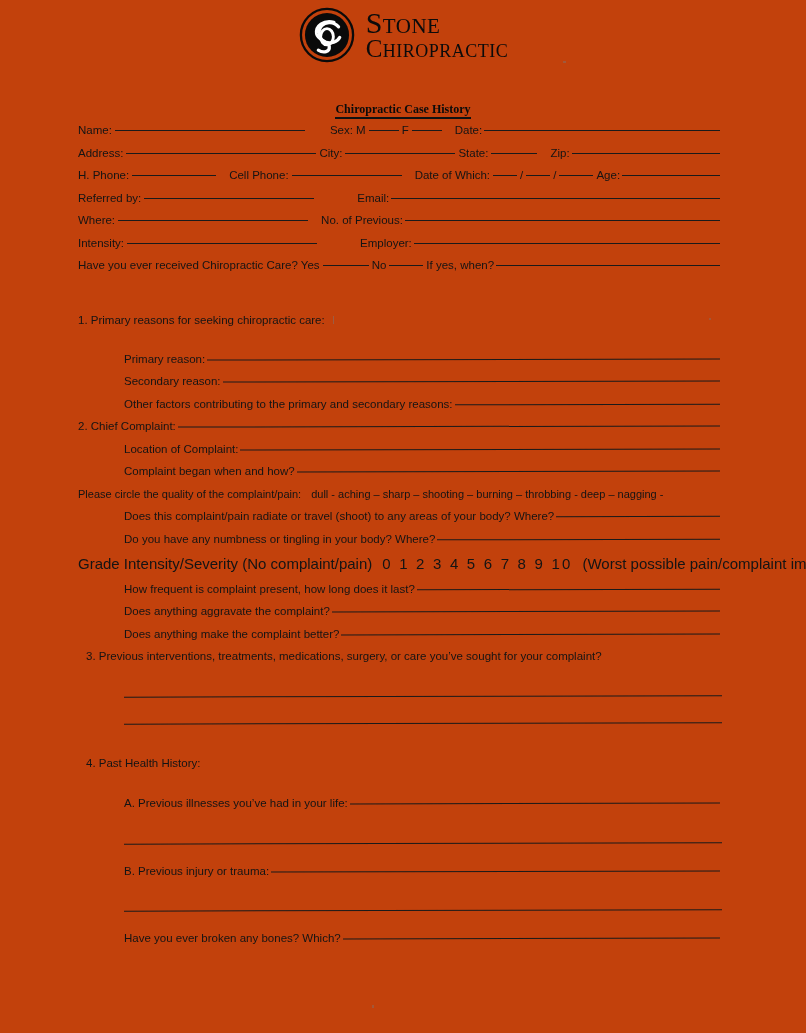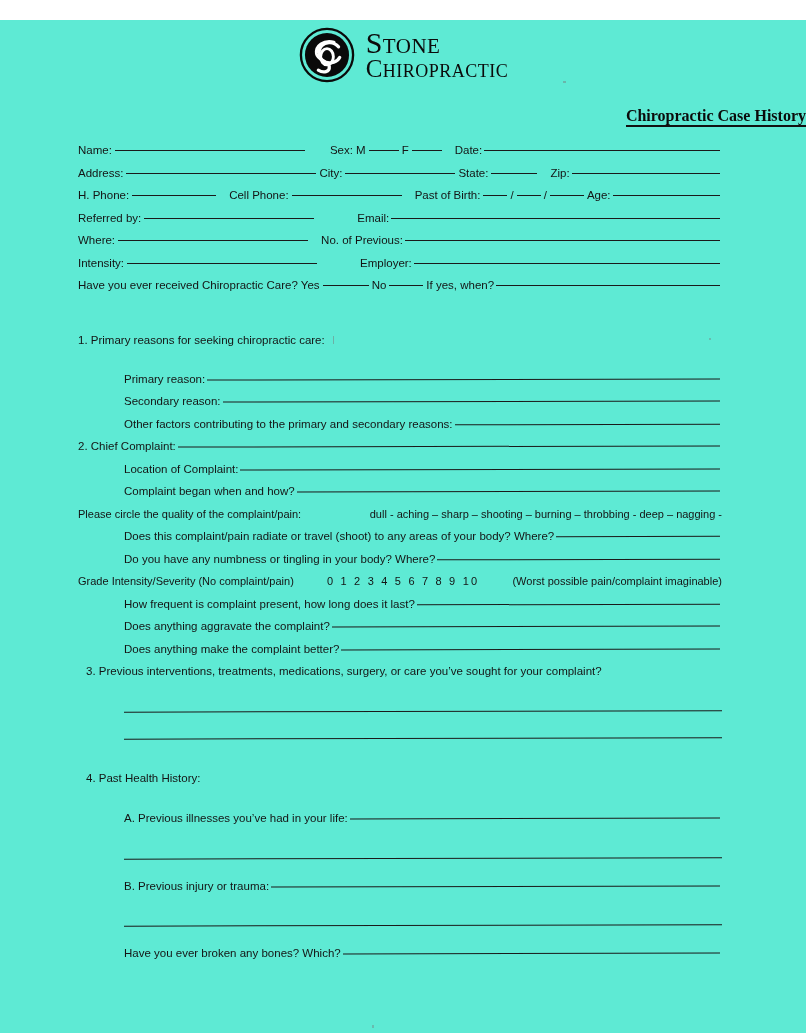--- a/index.html
+++ b/index.html
@@ -12,22 +12,21 @@
     height: 1033px;
     position: relative;
     font-family: "Liberation Sans", sans-serif;
     color: #111111;
     overflow: hidden;
   }
 
   .page {
     position: absolute;
     inset: 0;
-    background: #5eead4;
-    margin-top: 20px;
+    background: #c2410c;
   }
 
   
   .letterhead {
     position: absolute;
     top: 6px;
     left: 0;
     width: 100%;
     display: flex;
     justify-content: center;
@@ -52,27 +51,27 @@
     display: block;
     font-variant: small-caps;
     letter-spacing: 0.5px;
   }
   .wordmark .wm-1 { font-size: 30px; }
   .wordmark .wm-2 { font-size: 25px; }
 
   
   .doc-title {
     position: absolute;
-    top: 87px;
+    top: 102px;
     left: 0;
     width: 100%;
-    text-align: right;
+    text-align: center;
     font-family: "Liberation Serif", serif;
     font-weight: bold;
-    font-size: 16px;
+    font-size: 12px;
     color: #0b0b0b;
   }
   .doc-title span {
     border-bottom: 2px solid #111;
     padding-bottom: 1px;
   }
 
   
   .form-body {
     position: absolute;
@@ -81,21 +80,20 @@
     width: 644px;
     font-size: 11.5px;
     color: #141414;
   }
 
   .row {
     display: flex;
     align-items: baseline;
     white-space: nowrap;
     margin-bottom: 10.5px;
-    justify-content: space-between;
   }
   .row.tight { margin-bottom: 9px; }
 
   .lbl { flex: 0 0 auto; }
   .lbl.b { font-weight: normal; }
 
   
   .fill {
     flex: 1 1 auto;
     border-bottom: 1.4px solid #1a1a1a;
@@ -207,21 +205,21 @@
       <span class="fill"></span>
     </div>
 
     <div class="row">
       <span class="lbl">H. Phone:</span>
       <span class="blank w84"></span>
       <span class="gap-s"></span>
       <span class="lbl">Cell Phone:</span>
       <span class="blank w110"></span>
       <span class="gap-s"></span>
-      <span class="lbl">Past of Birth:</span>
+      <span class="lbl">Date of Which:</span>
       <span class="blank w24"></span>
       <span class="lbl">/</span>
       <span class="blank w24"></span>
       <span class="lbl">/</span>
       <span class="blank w34"></span>
       <span class="lbl">Age:</span>
       <span class="fill"></span>
     </div>
 
     <div class="row">
@@ -304,21 +302,21 @@
     <div class="row indent-2">
       <span class="lbl">Does this complaint/pain radiate or travel (shoot) to any areas of your body? Where?</span>
       <span class="fill skew"></span>
     </div>
 
     <div class="row indent-2">
       <span class="lbl">Do you have any numbness or tingling in your body? Where?</span>
       <span class="fill skew"></span>
     </div>
 
-    <div class="row" style="font-size:11px;">
+    <div class="row" style="font-size:15px;">
       <span class="lbl">Grade Intensity/Severity (No complaint/pain)</span>
       <span class="gap-s"></span>
       <span class="lbl scale-nums">0  1  2  3  4  5  6  7  8  9  10</span>
       <span class="gap-s"></span>
       <span class="lbl">(Worst possible pain/complaint imaginable)</span>
     </div>
 
     <div class="row indent-2">
       <span class="lbl">How frequent is complaint present, how long does it last?</span>
       <span class="fill skew"></span>

